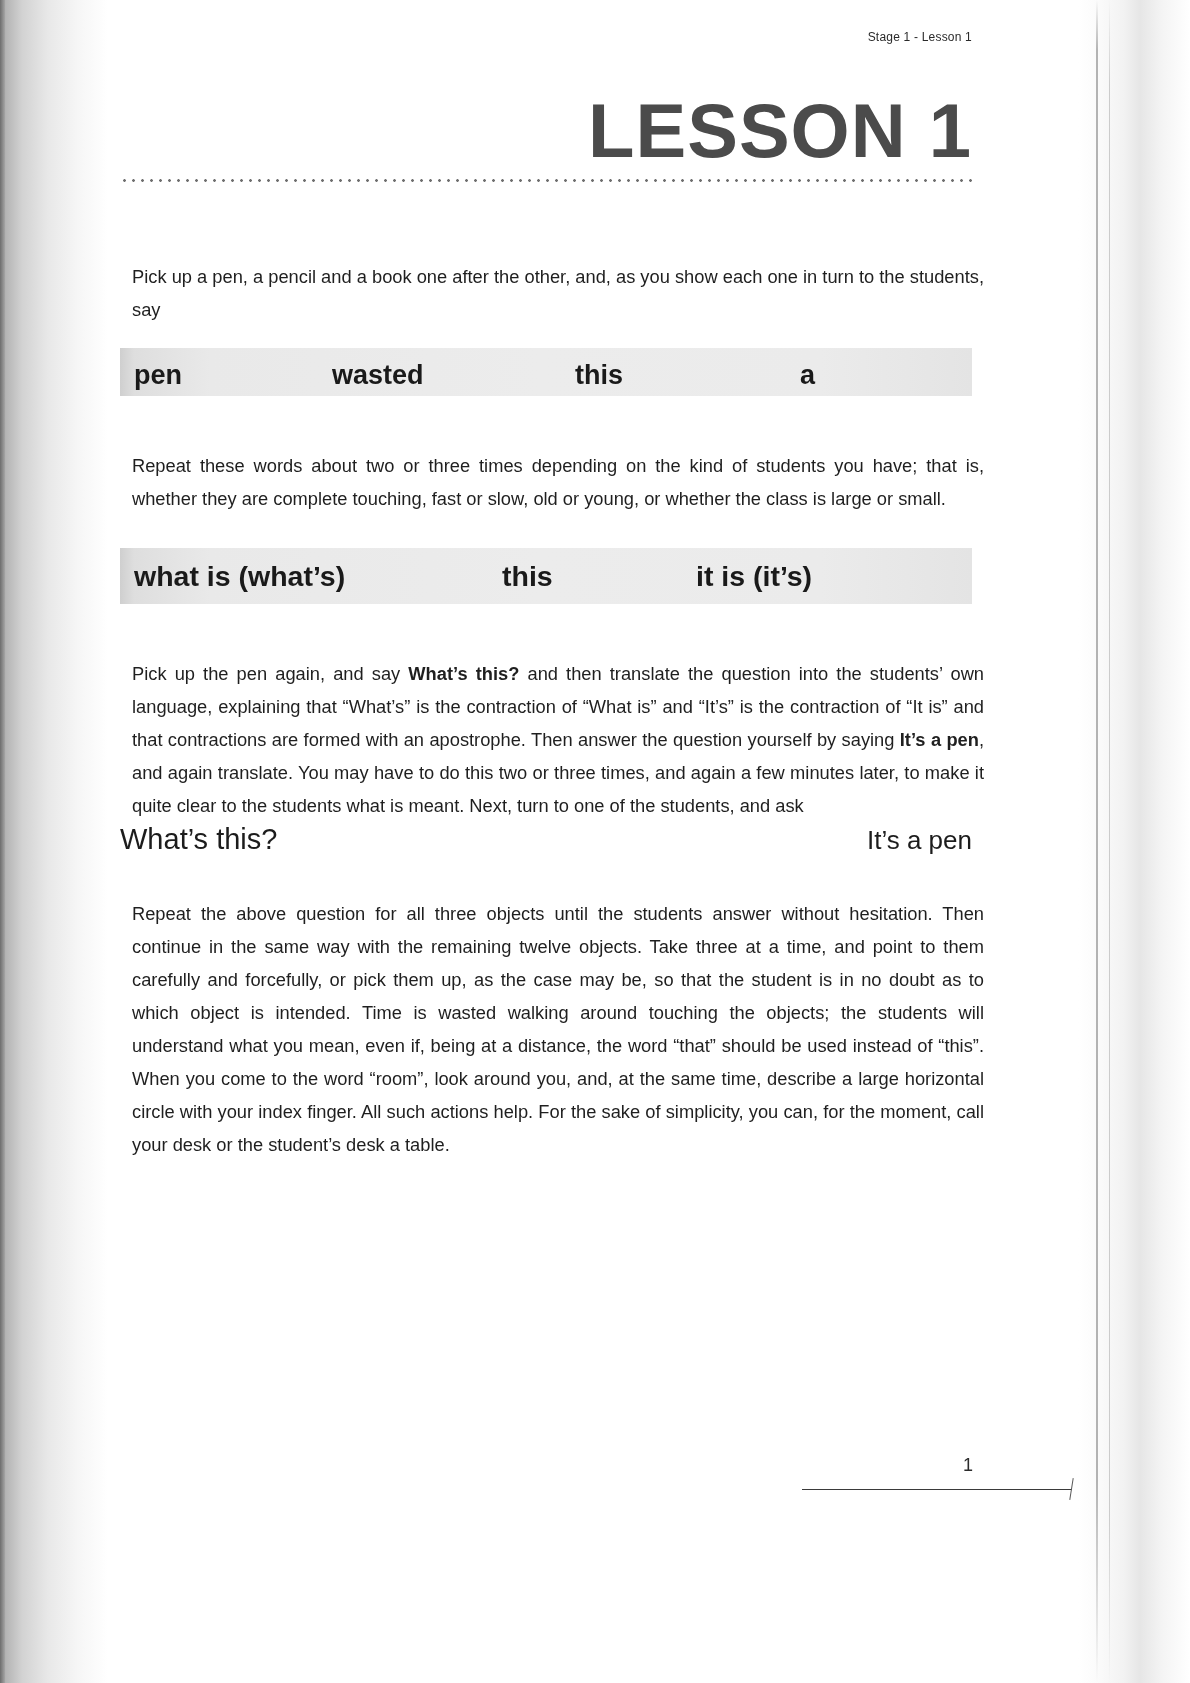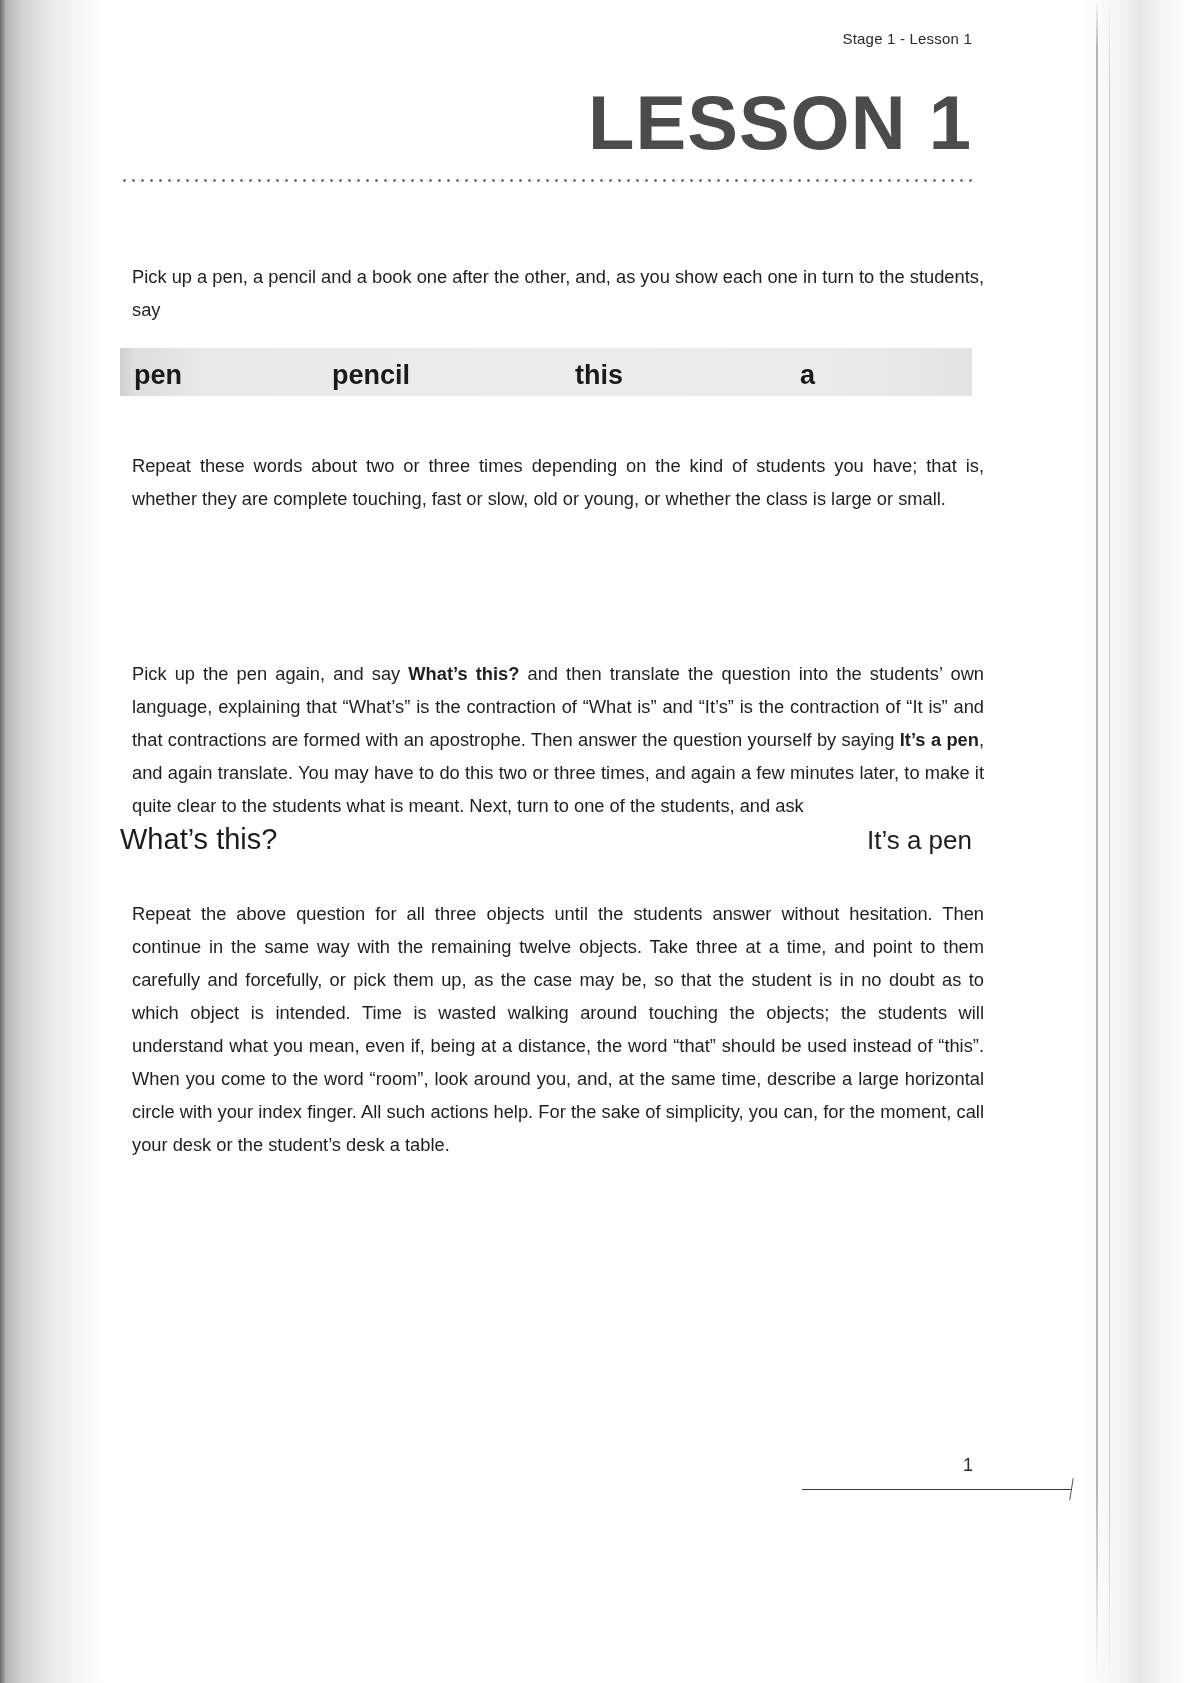--- a/index.html
+++ b/index.html
@@ -81,29 +81,29 @@
     left: 120px;
     top: 0;
     width: 852px;
     height: 100%;
   }
 
   .running-head {
     position: absolute;
     top: 30px;
     right: 0;
-    font-size: 15px;
+    font-size: 12px;
     color: #2a2a2a;
     letter-spacing: 0.2px;
     white-space: nowrap;
   }
 
   .lesson-title {
     position: absolute;
-    top: 85px;
+    top: 93px;
     right: 0;
     font-size: 76px;
     font-weight: 700;
     letter-spacing: 1px;
     color: #4b4b4b;
     line-height: 1;
     white-space: nowrap;
   }
 
   .dotted-divider {
@@ -251,28 +251,35 @@
 
     <div class="lesson-title">LESSON 1</div>
 
     <div class="dotted-divider"></div>
 
     <p class="body-text para-intro">Pick up a pen, a pencil and a book one after the other, and, as you show each one in turn to the students, say</p>
 
     <div class="word-band band-1">
       <div class="band-words">
         <span class="band-word w0">pen</span>
-        <span class="band-word w1">pencil</span>
+        <span class="band-word w1">wasted</span>
         <span class="band-word w2">this</span>
         <span class="band-word w3">a</span>
       </div>
     </div>
 
     <p class="body-text para-repeat">Repeat these words about two or three times depending on the kind of students you have; that is, whether they are complete touching, fast or slow, old or young, or whether the class is large or small.</p>
 
+    <div class="word-band band-2">
+      <div class="band-words">
+        <span class="band-word w0">what is (what’s)</span>
+        <span class="band-word w1">this</span>
+        <span class="band-word w2">it is (it’s)</span>
+      </div>
+    </div>
 
     <p class="body-text para-pickup"><span>Pick up the pen again, and say </span><b class="inline-bold">What’s this?</b><span> and then translate the question into the students’ own language, explaining that “What’s” is the contraction of “What is” and “It’s” is the contraction of “It is” and that contractions are formed with an apostrophe. Then answer the question yourself by saying </span><b class="inline-bold">It’s a pen</b><span>, and again translate. You may have to do this two or three times, and again a few minutes later, to make it quite clear to the students what is meant. Next, turn to one of the students, and ask</span></p>
 
     <div class="exchange">
       <div class="q">What’s this?</div>
       <div class="a">It’s a pen</div>
     </div>
 
     <p class="body-text para-final">Repeat the above question for all three objects until the students answer without hesitation. Then continue in the same way with the remaining twelve objects. Take three at a time, and point to them carefully and forcefully, or pick them up, as the case may be, so that the student is in no doubt as to which object is intended. Time is wasted walking around touching the objects; the students will understand what you mean, even if, being at a distance, the word “that” should be used instead of “this”. When you come to the word “room”, look around you, and, at the same time, describe a large horizontal circle with your index finger. All such actions help. For the sake of simplicity, you can, for the moment, call your desk or the student’s desk a table.</p>
 

